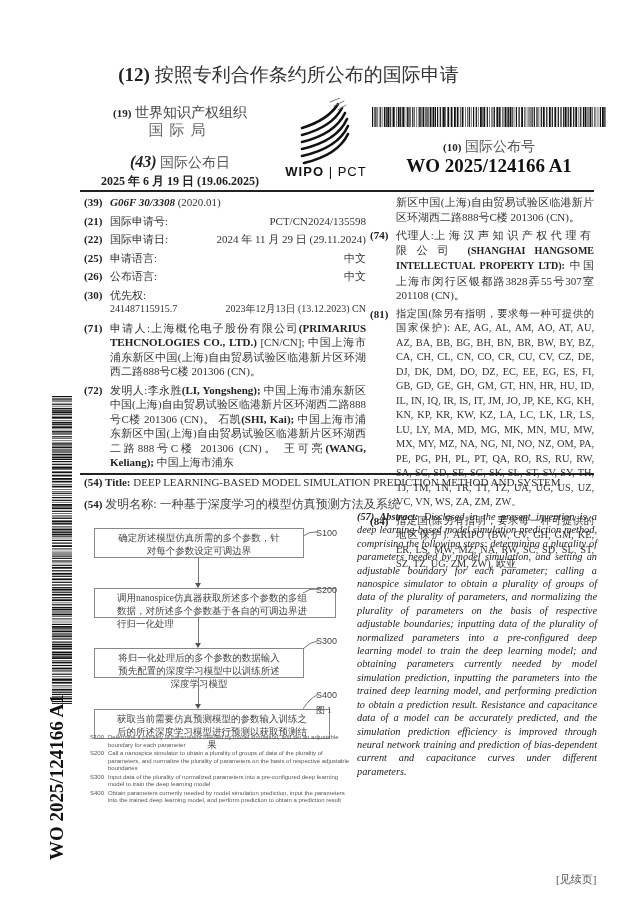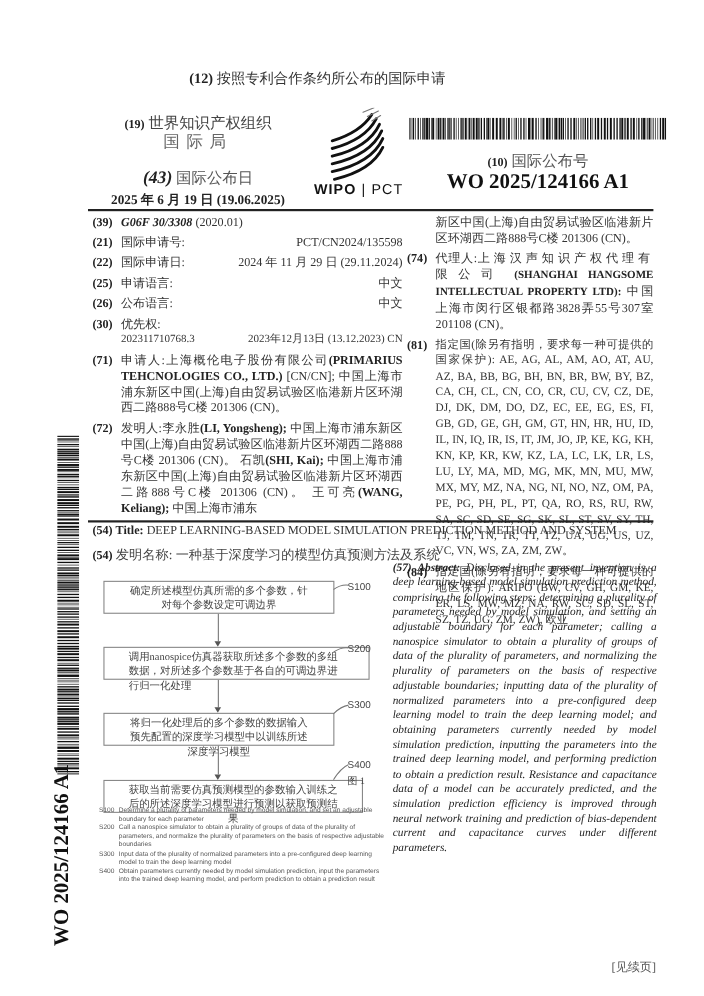--- a/index.html
+++ b/index.html
@@ -2,21 +2,21 @@
 <html><head>
 <meta charset="utf-8">
 <style>
   * { box-sizing: border-box; margin: 0; padding: 0; }
   html, body { width: 640px; height: 905px; background: #ffffff; overflow: hidden; }
   body { position: relative; font-family: "Liberation Serif", "DejaVu Serif", serif; color: #222; }
 
   .abs { position: absolute; }
 
   
-  .main-heading { left: 0; width: 561px; top: 62px; text-align: center; font-size: 13px; color: #333; padding-left: 16px; }
+  .main-heading { left: 0; width: 561px; top: 62px; text-align: center; font-size: 19px; color: #333; padding-left: 16px; }
   .main-heading b { font-weight: bold; color: #222; }
   .org-block { left: 100px; top: 104px; width: 160px; text-align: center; font-size: 14px; color: #444; line-height: 17px; }
   .org-block b { font-size: 11px; color: #222; }
   .org-sub { letter-spacing: 6px; color: #666; font-size: 15px; }
   .pubdate-label { left: 100px; top: 153px; width: 160px; text-align: center; font-size: 14px; color: #555; }
   .pubdate-label b { font-size: 16px; color: #222; font-style: italic; }
   .pubdate-value { left: 90px; top: 173px; width: 180px; text-align: center; font-size: 12px; font-weight: bold; color: #222; }
 
   .wipo-logo { left: 280px; top: 98px; width: 92px; height: 84px; }
   .wipo-text { left: 280px; top: 164px; width: 92px; text-align: center; font-family: "Liberation Sans", sans-serif; font-size: 13px; font-weight: bold; letter-spacing: 1px; color: #111; }
@@ -261,21 +261,21 @@
     <div class="body row">
         <span>公布语言:</span>
         <span>中文</span>
       </div>
   </div>
   <div class="field">
     <span class="code">(30)</span>
     <div class="body">
       <div>优先权:</div>
       <div class="row" style="font-size:10px;">
-        <span>202311710768.3</span>
+        <span>241487115915.7</span>
         <span><span>2023年12月13日 (13.12.2023)</span> <span>CN</span></span>
       </div>
     </div>
   </div>
   <div class="field">
     <span class="code">(71)</span>
     <div class="body justify">
       <span>申请人:</span><span>上海概伦电子股份有限公司</span><span class="bold">(PRIMARIUS TEHCNOLOGIES CO., LTD.)</span>
       <span>[CN/CN];</span>
       <span>中国上海市浦东新区中国(上海)自由贸易试验区临港新片区环湖西二路888号C楼 201306 (CN)。</span>

